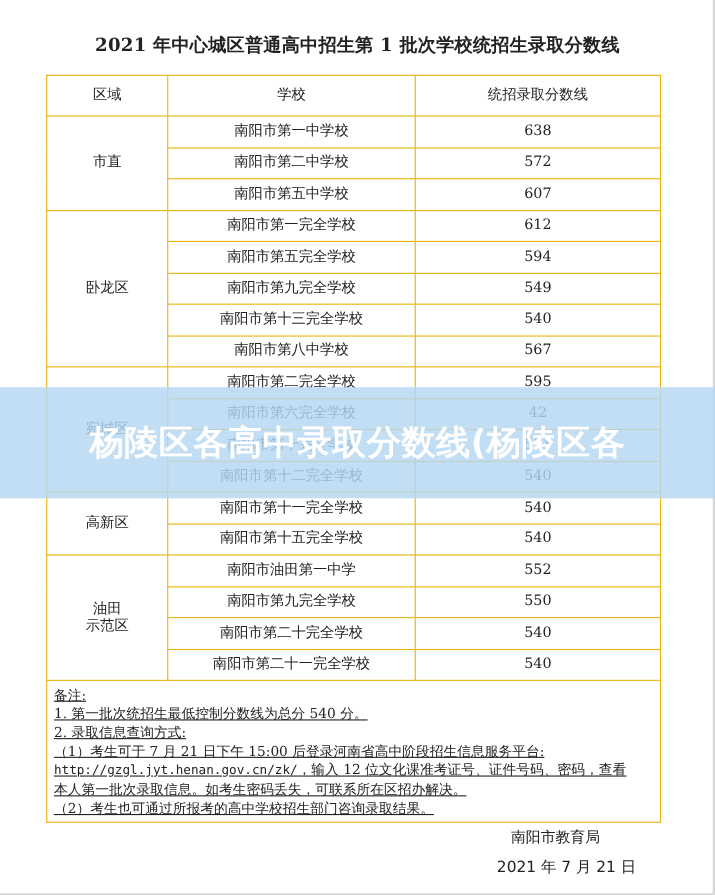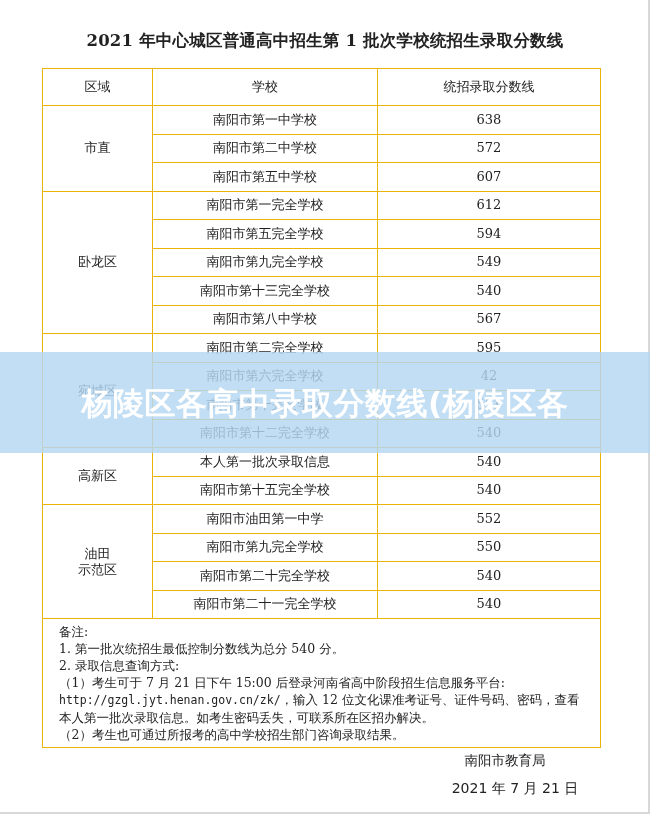--- a/index.html
+++ b/index.html
@@ -23,21 +23,21 @@
     font-size: 13px;
   }
   table.scores td, table.scores th {
     border: 1px solid #eab308; text-align: center; padding: 0;
     font-weight: normal; height: 27.5px; line-height: 16px;
   }
   table.scores th { height: 36px; }
   table.scores col.c1 { width: 110px; }
   table.scores col.c2 { width: 225px; }
   table.scores col.c3 { width: 223px; }
-  .notes-cell { text-align: left !important; padding: 4px 16px !important; font-size: 12.5px; line-height: 17px !important; height: auto !important; vertical-align: top; }
+  .notes-cell { text-align: left !important; padding: 4px 6px !important; font-size: 12.5px; line-height: 17px !important; height: auto !important; vertical-align: top; text-decoration: underline; }
   .notes-cell div { white-space: nowrap; }
   .note-url { font-family: "DejaVu Sans Mono", "Liberation Mono", monospace; font-size: 11.5px; }
   .footer-org {
     position: absolute; left: 440px; width: 130px; top: 752px;
     text-align: center; font-size: 13.5px; font-family: Liberation Serif, serif;
   }
   .footer-date {
     position: absolute; left: 425px; width: 180px; top: 780px;
     text-align: center; font-size: 14px; font-family: "DejaVu Sans", sans-serif;
   }
@@ -121,21 +121,21 @@
     <td>南阳市第十完全学校</td>
     <td>551</td>
   </tr>
   <tr>
     <td>南阳市第十二完全学校</td>
     <td>540</td>
   </tr>
 
   <tr>
     <td rowspan="2">高新区</td>
-    <td>本人第一批次录取信息</td>
+    <td>南阳市第十一完全学校</td>
     <td>540</td>
   </tr>
   <tr>
     <td>南阳市第十五完全学校</td>
     <td>540</td>
   </tr>
 
   <tr>
     <td rowspan="4">
       <div>油田</div>

